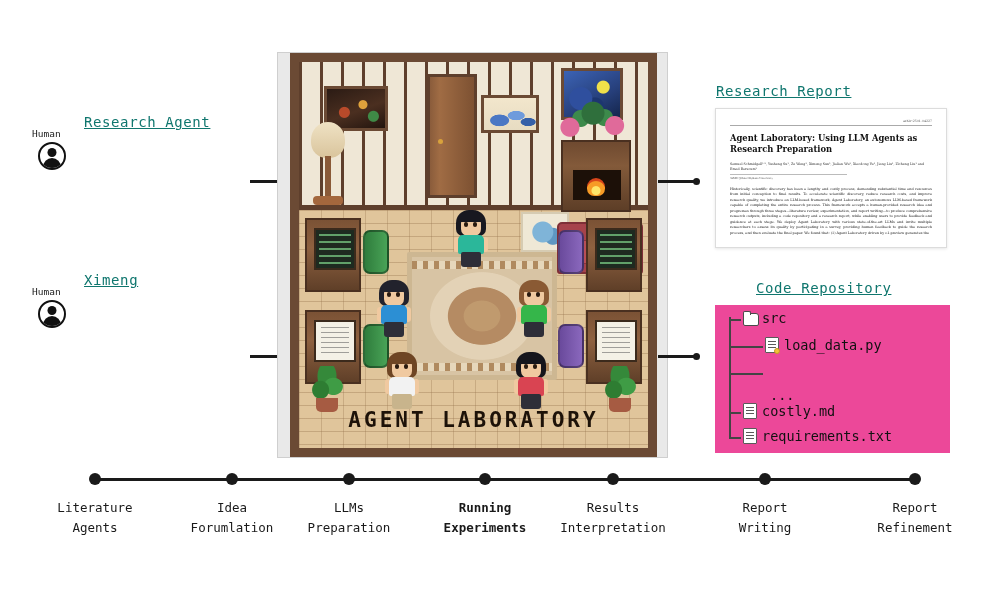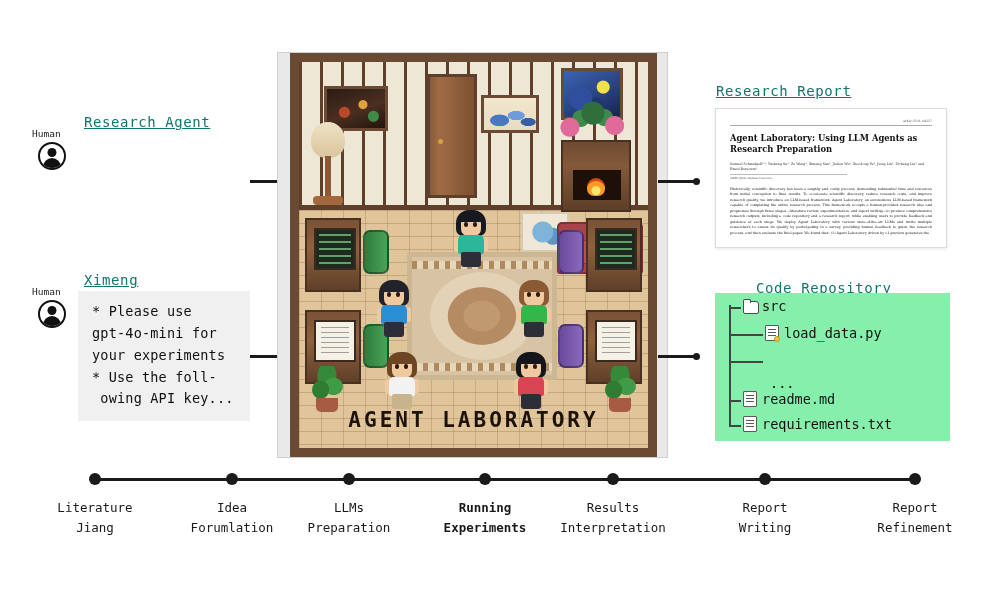--- a/index.html
+++ b/index.html
@@ -327,23 +327,23 @@
     border-top: 0.5px solid #bbb; padding-top: 2px; width: 58%;
   }
   #paper-abstract {
     font-family: "DejaVu Serif", serif;
     font-size: 3.4px; line-height: 1.62; color: #222;
     text-align: justify;
   }
 
   
   #repo-card {
-    position: absolute; left: 715px; top: 293px;
+    position: absolute; left: 715px; top: 305px;
     width: 235px; height: 148px;
-    background: #86efac;
+    background: #ec4899;
   }
   .tree-row {
     position: absolute;
     display: flex; align-items: center;
     font-family: "DejaVu Sans Mono", monospace;
     font-size: 13.5px; color: #111;
     white-space: nowrap;
   }
   .tree-stem { position: absolute; background: #444; }
   .ficon { position: relative; width: 14px; height: 16px; margin-right: 5px; flex: none; }
@@ -406,25 +406,20 @@
   </div>
   <div class="conn-line" style="left:250px; top:180px; width:38px;"></div>
   <div class="conn-dot" style="left:285px; top:177.5px;"></div>
 
   <div class="section-title" style="left:84px; top:272px;">Ximeng</div>
   <div class="human-label" style="left:32px; top:286px;">Human</div>
   <div class="avatar" style="left:38px; top:300px;">
     <div class="head"></div>
     <div class="body"></div>
   </div>
-  <div class="msg-box" style="left:78px; top:291px; width:172px;">* Please use
-gpt-4o-mini for
-your experiments
-* Use the foll-
- owing API key...</div>
   <div class="conn-line" style="left:250px; top:355px; width:38px;"></div>
   <div class="conn-dot" style="left:285px; top:352.5px;"></div>
 
   <div id="room-frame">
     <div id="room-outer">
       <div id="room-inner">
 
         <div class="wall">
           <div class="wall-base"></div>
         </div>
@@ -590,33 +585,33 @@
       <span class="ficon doc">
           <span class="badge"></span>
         </span>
       <span>load_data.py</span>
     </div>
     <div class="tree-row" style="left:55px; top:82px;">
       <span>...</span>
     </div>
     <div class="tree-row" style="left:28px; top:98px;">
       <span class="ficon doc"></span>
-      <span>readme.md</span>
+      <span>costly.md</span>
     </div>
     <div class="tree-row" style="left:28px; top:123px;">
       <span class="ficon doc"></span>
       <span>requirements.txt</span>
     </div>
   </div>
 
   <div id="timeline-line"></div>
   <div id="timeline-nodes">
       <div class="tl-dot" style="left: 95px;"></div>
       <div class="tl-label" style="left: 95px;">Literature
-Jiang</div>
+Agents</div>
       <div class="tl-dot" style="left: 232px;"></div>
       <div class="tl-label" style="left: 232px;">Idea
 Forumlation</div>
       <div class="tl-dot" style="left: 349px;"></div>
       <div class="tl-label" style="left: 349px;">LLMs
 Preparation</div>
       <div class="tl-dot" style="left: 485px;"></div>
       <div class="tl-label" style="left: 485px; font-weight: bold;">Running
 Experiments</div>
       <div class="tl-dot" style="left: 613px;"></div>

